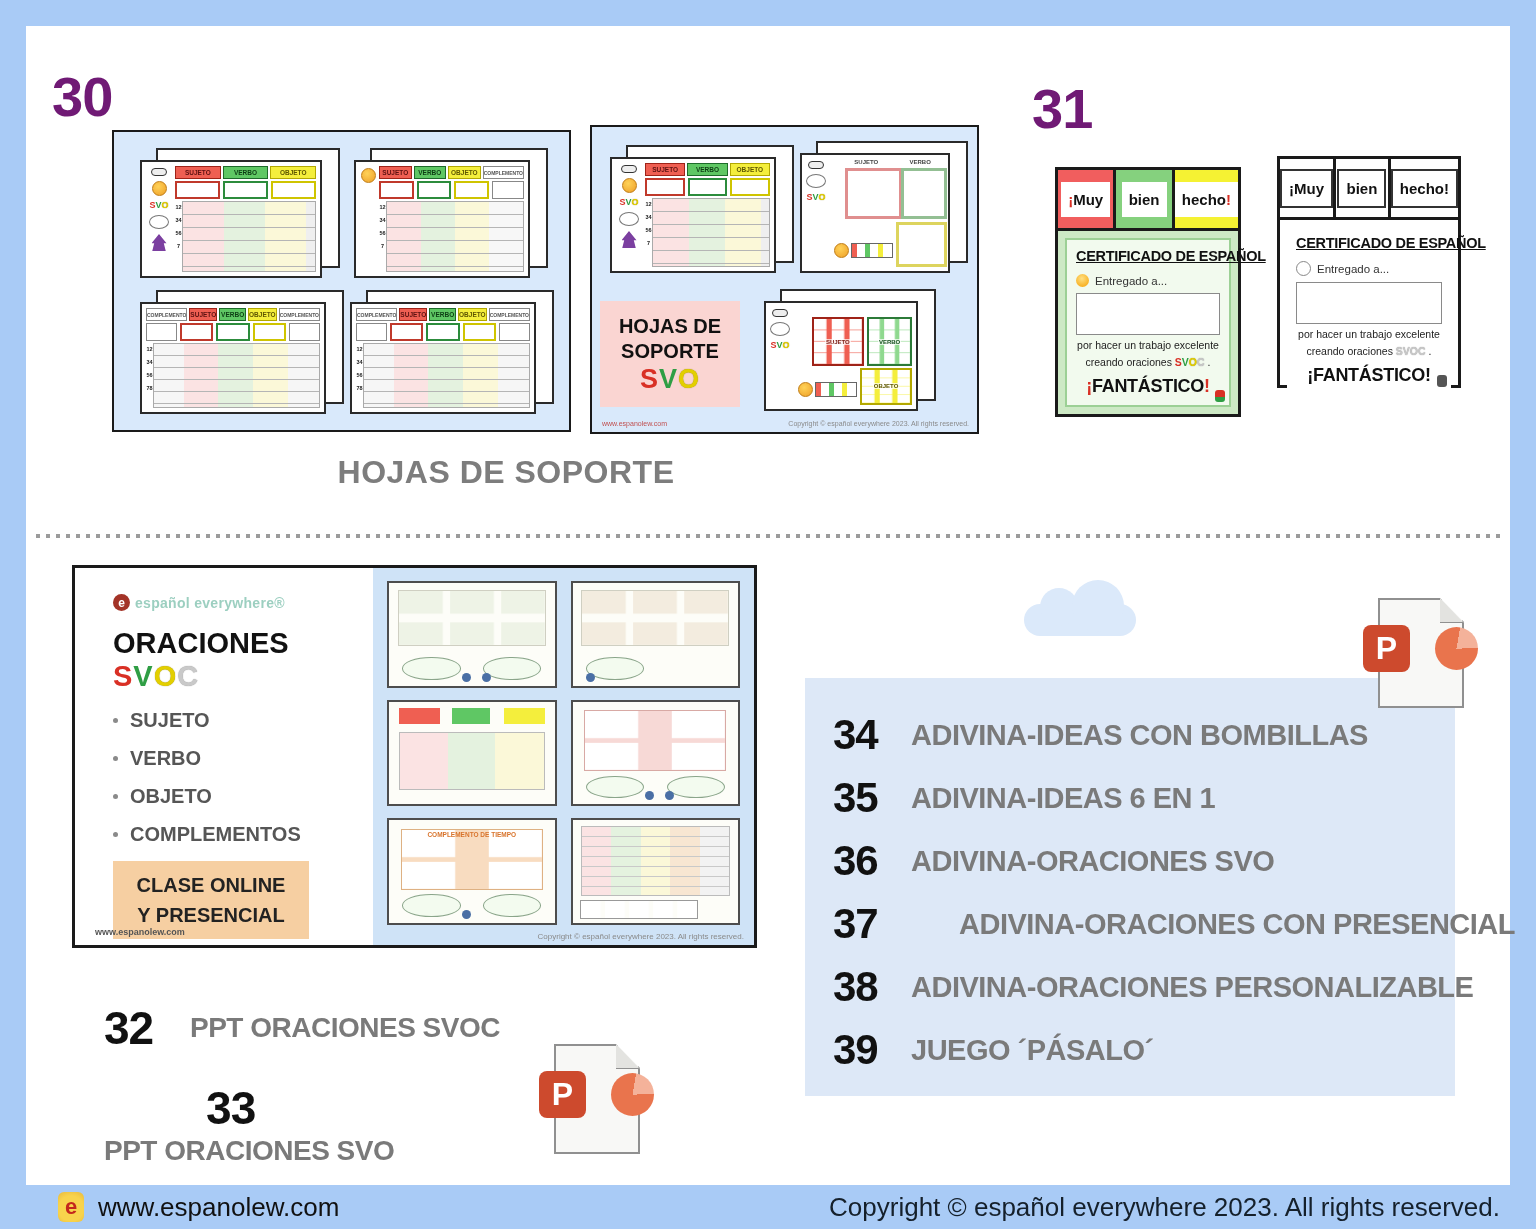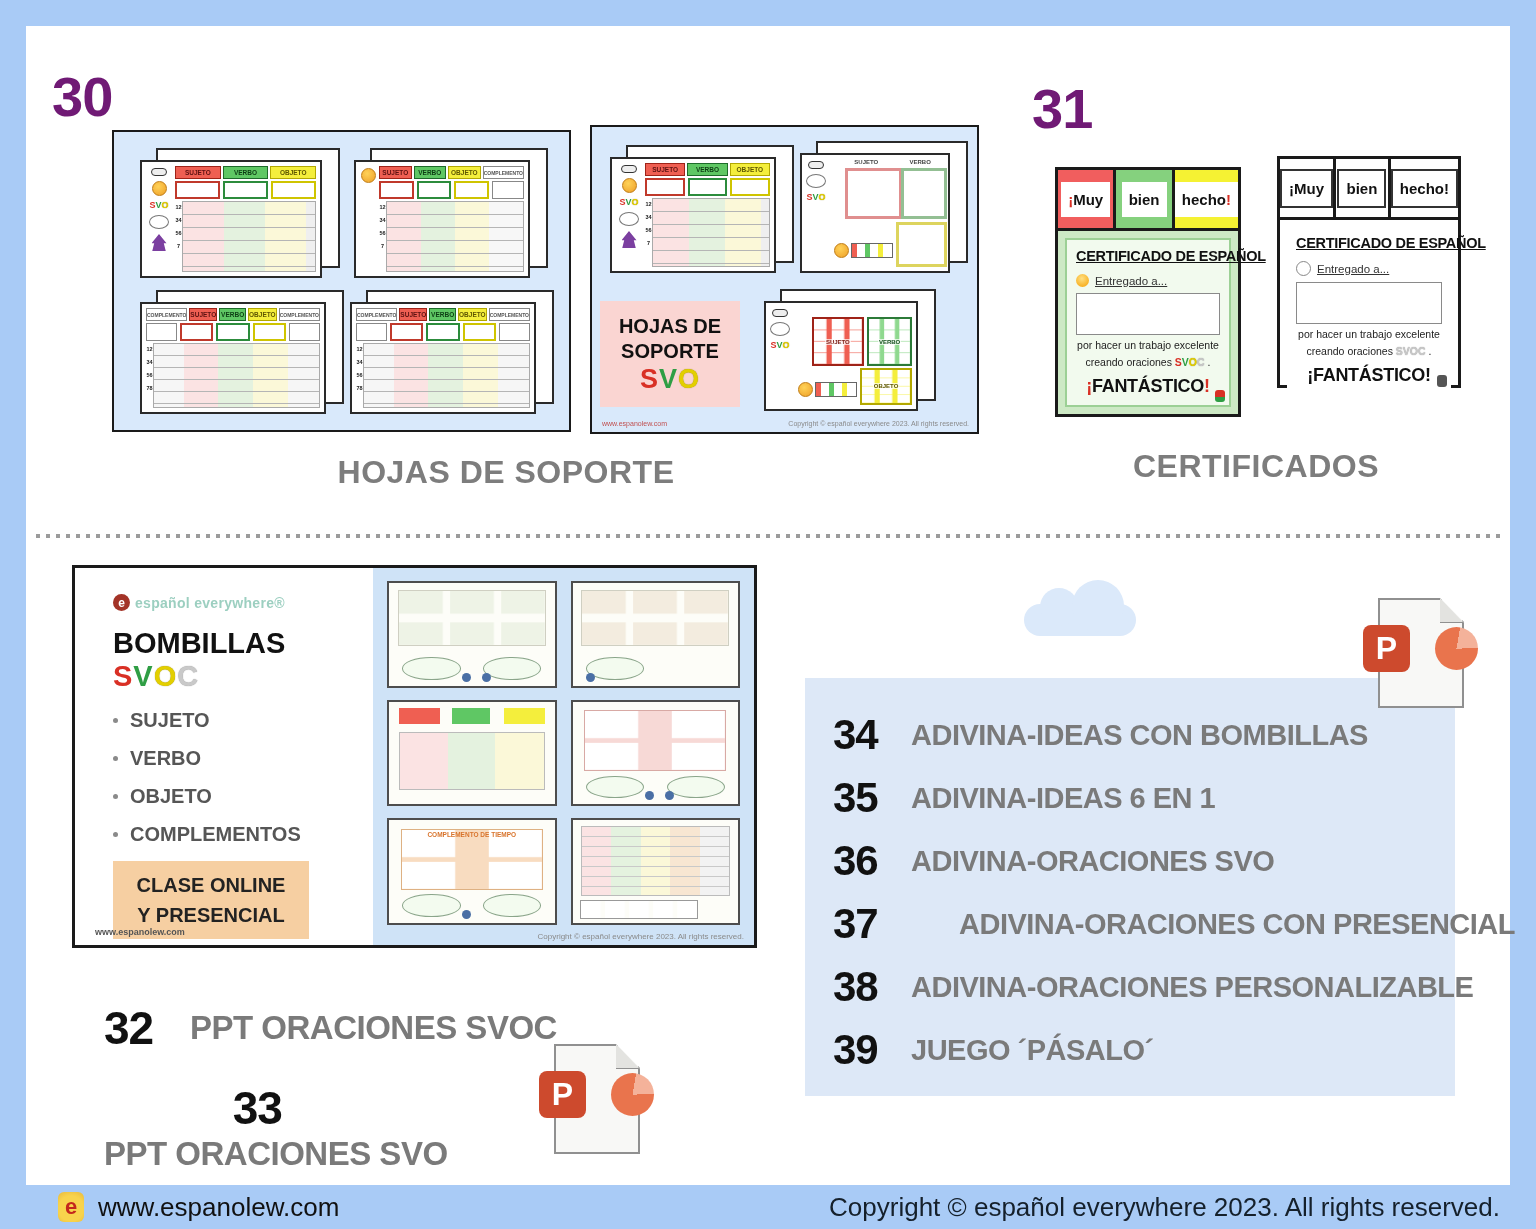--- a/index.html
+++ b/index.html
@@ -92,21 +92,21 @@
   .badge .bx{background:#fff;font-size:15px;font-weight:800;color:#111;padding:9px 7px;white-space:nowrap;}
   .cert.color .b1{background:#f15e5e;} .cert.color .b2{background:#85d17e;} .cert.color .b3{background:#f5f233;}
   .cert.bw .badge .bx{border:2px solid #333;}
   .mark{color:#d93025;font-style:normal;}
   .cert.bw .mark{color:#111;}
   .cbody{flex:1;padding:7px;}
   .cert.color .cbody{background:#cde9c5;}
   .cinner{height:100%;box-sizing:border-box;padding:8px 9px 4px;position:relative;background:#fff;}
   .cert.color .cinner{background:#f2faee;border:2px solid #9cd095;}
   .ctitle{font-size:14.5px;font-weight:800;text-decoration:underline;text-align:center;color:#111;letter-spacing:-.3px;white-space:nowrap;}
-  .centregado{display:flex;align-items:center;gap:6px;margin:10px 0 6px;font-size:11.5px;color:#333;text-decoration:underline;}
+  .centregado{display:flex;align-items:center;gap:6px;margin:10px 0 6px;font-size:11.5px;color:#333;}
   .bulb{width:13px;height:13px;border-radius:50%;background:radial-gradient(circle at 45% 35%,#ffe082,#f59f00);flex:none;}
   .cert.bw .bulb{background:#fff;border:1.5px solid #888;}
   .cinput{height:40px;background:#fff;border:1.5px solid #8a8a8a;}
   .cline{font-size:10.5px;color:#222;text-align:center;margin-top:3px;line-height:1.35;}
   .cline .svoc{font-weight:800;}
   .cfant{font-size:18px;font-weight:800;text-align:center;margin-top:7px;color:#111;letter-spacing:-.3px;}
   .cmini{position:absolute;right:4px;bottom:3px;width:10px;height:12px;border-radius:3px;
     background:linear-gradient(180deg,#d93025 55%,#2f9e44 55%);}
 
   
@@ -154,21 +154,21 @@
       repeating-linear-gradient(180deg,transparent 0 9px,#c9c9c9 9px 10px),
       linear-gradient(90deg,#fbe3e3 0 20%,#e4f2df 20% 40%,#fbf8d8 40% 60%,#f8e6d2 60% 80%,#f2f2f2 80% 100%);}
   .sqrow{position:absolute;left:5%;bottom:5%;height:16%;width:70%;
     background-image:linear-gradient(#fff,#fff);background-size:17% 100%;background-repeat:space;
     outline:1px solid #999;}
   .sl-copy{position:absolute;right:10px;bottom:4px;font-size:8px;color:#8a8a8a;}
 
   
   .lrow{position:absolute;display:flex;align-items:center;}
   .lnum{font-size:46px;font-weight:800;color:#111;letter-spacing:-1px;width:86px;flex:none;}
-  .llab{font-size:33px;font-weight:800;color:#7a7a7a;letter-spacing:-.5px;white-space:nowrap;}
+  .llab{font-size:28px;font-weight:800;color:#7a7a7a;letter-spacing:-.5px;white-space:nowrap;}
   .listpanel{position:absolute;background:#dde8f7;}
   .rrow{position:absolute;left:28px;display:flex;align-items:center;height:50px;}
   .rrow .lnum{font-size:42px;width:78px;}
   .rrow .llab{font-size:29px;}
 
   
   .ppt{position:absolute;width:86px;height:110px;}
   .ppt .pagebg{position:absolute;inset:0;background:#f8f8f6;border:2px solid #909090;box-sizing:border-box;
     clip-path:polygon(0 0,calc(100% - 24px) 0,100% 24px,100% 100%,0 100%);}
   .ppt .fold{position:absolute;top:0;right:0;width:24px;height:24px;background:#e3e3e0;
@@ -452,31 +452,30 @@
           </div>
         <div class="cinput"></div>
         <div class="cline">por hacer un trabajo excelente</div>
         <div class="cline"><span>creando oraciones</span> <span class="svoc"><i class="c">S</i><i class="c">V</i><i class="c">O</i><i class="c">C</i></span> <span>.</span></div>
         <div class="cfant"><i class="mark">¡</i><span>FANTÁSTICO</span><i class="mark">!</i></div>
         <div class="cmini" style="background:#555;"></div>
       </div>
     </div>
   </div>
 
-  <div class="caption" style="left:1075px;top:422px;width:310px;">CERTIFICADOS</div>
 
   <div class="divider" style="left:10px;top:508px;width:1466px;"></div>
 
   <div class="slide" style="left:46px;top:539px;width:685px;height:383px;">
     <div class="sl-left">
       <div class="sl-logo">
         <span class="logo-e">e</span>
         <span class="logo-t">español everywhere®</span>
       </div>
-      <div class="sl-sub"><span>BOMBILLAS</span> <span class="svoc"><i class="r">S</i><i class="g">V</i><i class="y">O</i><i class="c">C</i></span></div>
+      <div class="sl-sub"><span>ORACIONES</span> <span class="svoc"><i class="r">S</i><i class="g">V</i><i class="y">O</i><i class="c">C</i></span></div>
       <div class="sl-bullets">
         <div class="sl-b">
             <span class="dot"></span>
             <span>SUJETO</span>
           </div>
         <div class="sl-b">
             <span class="dot"></span>
             <span>VERBO</span>
           </div>
         <div class="sl-b">

